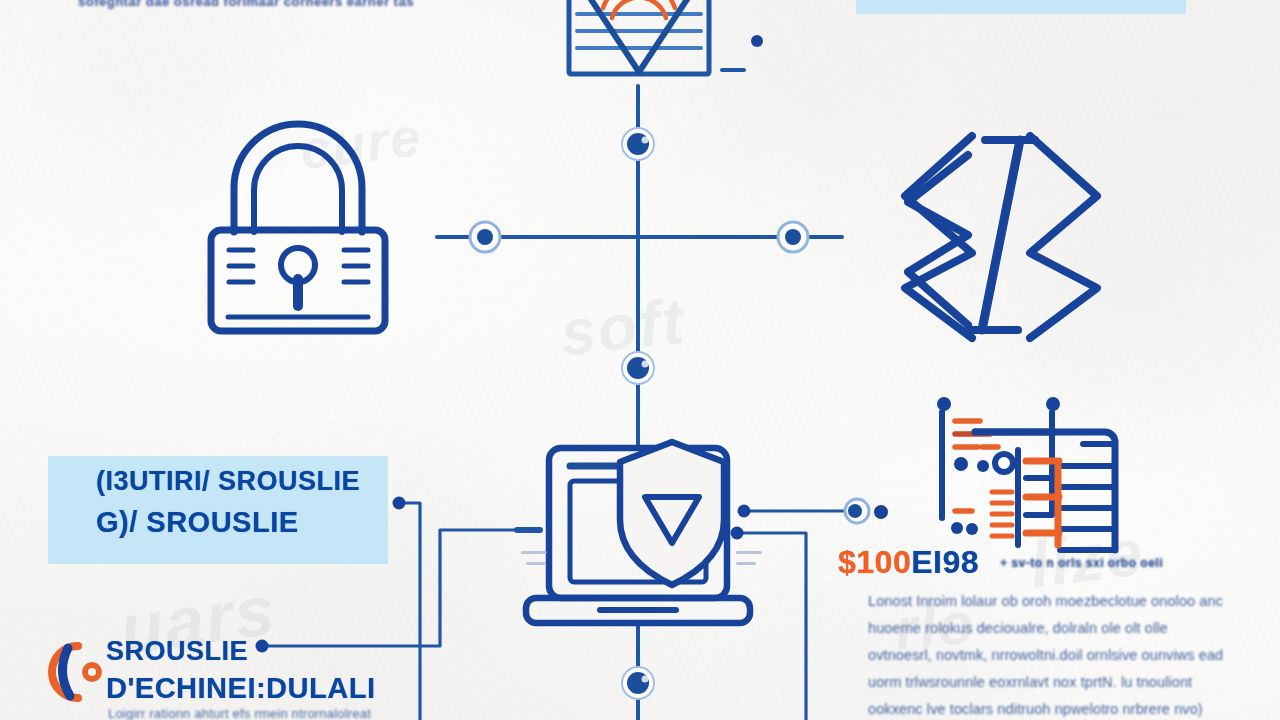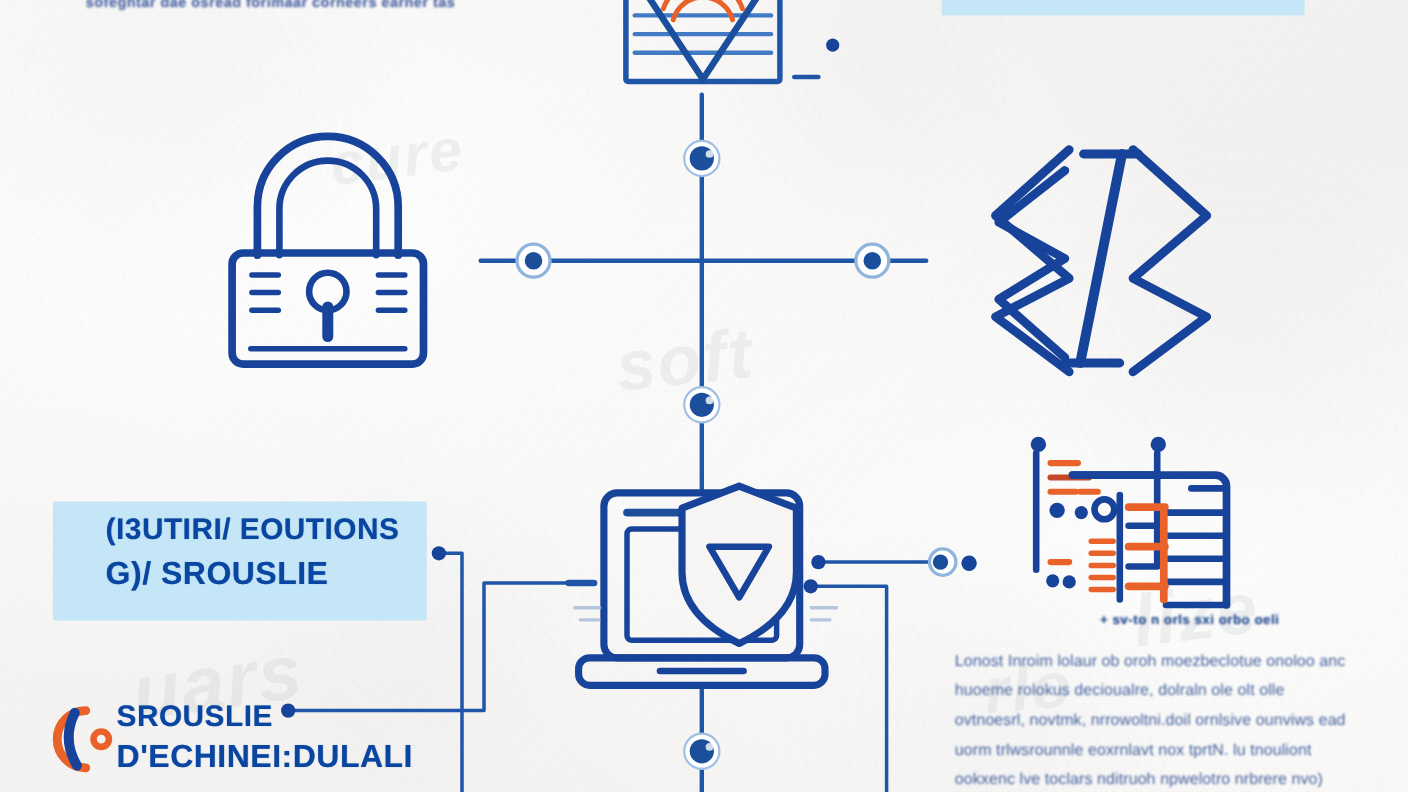--- a/index.html
+++ b/index.html
@@ -348,23 +348,25 @@
     </g>
   </svg>
 
   <div class="dash-mark" style="left:521px; top:551px; width:26px;"></div>
   <div class="dash-mark" style="left:526px; top:562px; width:20px;"></div>
   <div class="dash-mark" style="left:736px; top:551px; width:26px;"></div>
   <div class="dash-mark" style="left:736px; top:562px; width:20px;"></div>
 
   <div class="garble" id="title-top-cut">sofeghtar dae osread forimaar corneers earner tas</div>
 
-  <div class="garble" id="title-left-l1">(I3UTIRI/ EOUTIONS</div>
+  <div class="garble" id="title-left-l1">(I3UTIRI/ SROUSLIE</div>
   <div class="garble" id="title-left-l2">G)/ SROUSLIE</div>
 
   <div class="garble" id="title-bl-l1">SROUSLIE</div>
   <div class="garble" id="title-bl-l2">D'ECHINEI:DULALI</div>
-
+  <div class="garble body" id="body-bl">Loigirr rationn ahturt  efs rmein  ntrornalolreat</div>
+
+  <div class="garble" id="stat-right"><span class="stat-accent">$100</span><span>EI98</span></div>
   <div class="garble" id="stat-right-sub">+ sv-to n orls sxi orbo oeli</div>
 
   <div class="body-right" id="body-right">Lonost  Inroim  lolaur  ob  oroh  moezbeclotue onoloo  anc huoeme  rolokus  decioualre,  dolraln  ole olt olle  ovtnoesrl,  novtmk,  nrrowoltni.doil  ornlsive  ounviws  ead uorm  trlwsrounnle  eoxrnlavt  nox  tprtN. lu tnouliont  ookxenc  lve toclars  nditruoh  npwelotro nrbrere nvo) ntvulouththe</div>
 
 </div>
 
 </body></html>

